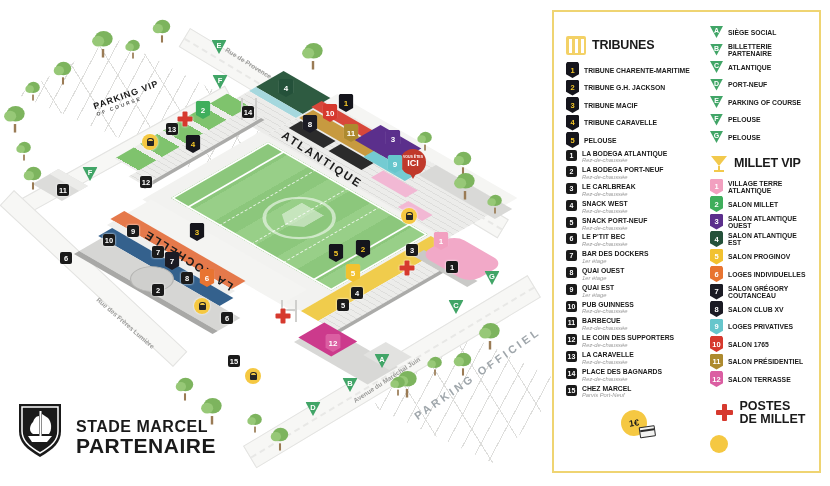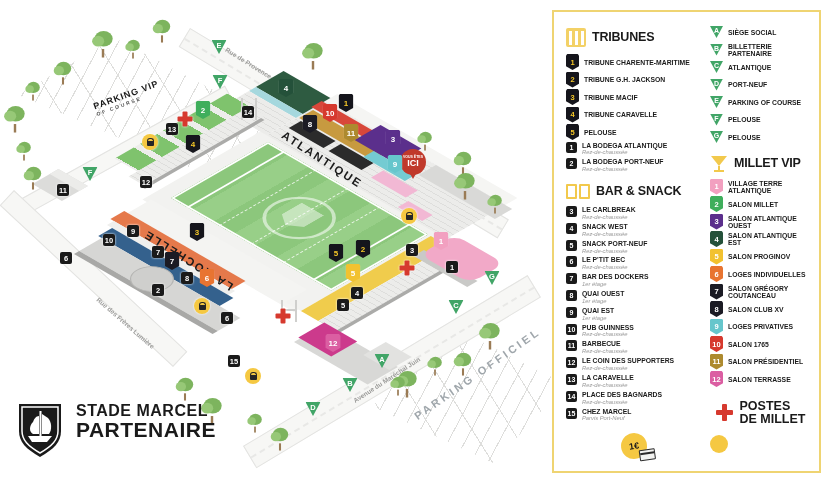--- a/index.html
+++ b/index.html
@@ -36,30 +36,30 @@
   .m-cross .v{top:0;bottom:0;left:5px;width:5px;}
   .m-shop{width:16px;height:16px;border-radius:50%;background:#F5C842;display:flex;flex-direction:column;align-items:center;justify-content:center;}
   .m-shop .hd{width:5px;height:3px;border:1px solid #262626;border-bottom:none;border-radius:3px 3px 0 0;}
   .m-shop .bg{width:7px;height:5px;background:#262626;border-radius:1px;margin-top:-1px;}
   #ici-pin{position:absolute;left:413px;top:176px;transform:translate(-50%,-90%);width:26px;height:30px;}
   #ici-pin .bub{position:absolute;left:0;top:0;width:26px;height:26px;background:#C0392B;border-radius:50%;color:#fff;display:flex;flex-direction:column;align-items:center;justify-content:center;line-height:1;}
   #ici-pin .tail{position:absolute;left:9px;top:23px;width:0;height:0;border-left:4px solid transparent;border-right:4px solid transparent;border-top:7px solid #C0392B;}
   #ici-pin .s{font-size:3.5px;font-weight:700;}
   #ici-pin .b{font-size:9px;font-weight:800;}
   
-  #brand{position:absolute;left:16px;top:402px;display:flex;align-items:flex-start;gap:12px;}
+  #brand{position:absolute;left:16px;top:402px;display:flex;align-items:flex-end;gap:12px;}
   #brand .txt div:first-child{font-size:16px;font-weight:600;letter-spacing:.5px;color:#1A1A1A;}
   #brand .txt div:last-child{font-size:21px;font-weight:800;letter-spacing:.5px;color:#1A1A1A;margin-top:-2px;}
   
   #legend{position:absolute;left:552px;top:10px;width:269px;height:463px;box-sizing:border-box;background:#fff;border:2px solid #EFD472;display:flex;gap:8px;padding:12px 8px 8px 12px;}
   .col{display:flex;flex-direction:column;}
   #col1{width:136px;}
   #col2{flex:1;}
   .lg-h{display:flex;align-items:center;gap:6px;margin:9px 0 7px;}
-  .lg-h:first-child{margin-top:4px;}
+  .lg-h:first-child{margin-top:12px;}
   .lg-h .t{font-size:12.5px;font-weight:800;letter-spacing:-.2px;color:#1A1A1A;white-space:pre-line;line-height:1.05;}
   .lg-item{display:flex;align-items:center;gap:5px;height:16px;margin-bottom:1.5px;}
   .lg-item .lbl{font-size:6.8px;font-weight:700;color:#1A1A1A;}
   .lg-item2{display:flex;align-items:flex-start;gap:5px;height:15px;margin-bottom:1.8px;}
   .lg-item2 .lbl{font-size:6.8px;font-weight:700;color:#1A1A1A;line-height:1.15;}
   .lg-item2 .sub{font-size:5.8px;font-style:italic;color:#999;}
   .s-sq{width:11px;height:11px;font-size:7px;flex:0 0 auto;}
   .s-shield{width:13px;height:16px;font-size:7.5px;flex:0 0 auto;}
   .s-tri{width:13px;height:12px;font-size:7px;flex:0 0 auto;}
   
@@ -433,27 +433,20 @@
           </div>
           <div class="lg-item2">
             <span class="mk mk-sq s-sq">2</span>
             <div>
               <div class="lbl">LA BODEGA PORT-NEUF</div>
               <div class="sub">Rez-de-chaussée</div>
             </div>
           </div>
         </div>
 
-      <div class="lg-h">
-        <span class="ic-mugs">
-            <i></i>
-            <i></i>
-          </span>
-        <span class="t">BAR &amp; SNACK</span>
-      </div>
       <div id="list-barsnack">
           <div class="lg-item2">
             <span class="mk mk-sq s-sq">3</span>
             <div>
               <div class="lbl">LE CARLBREAK</div>
               <div class="sub">Rez-de-chaussée</div>
             </div>
           </div>
           <div class="lg-item2">
             <span class="mk mk-sq s-sq">4</span>

